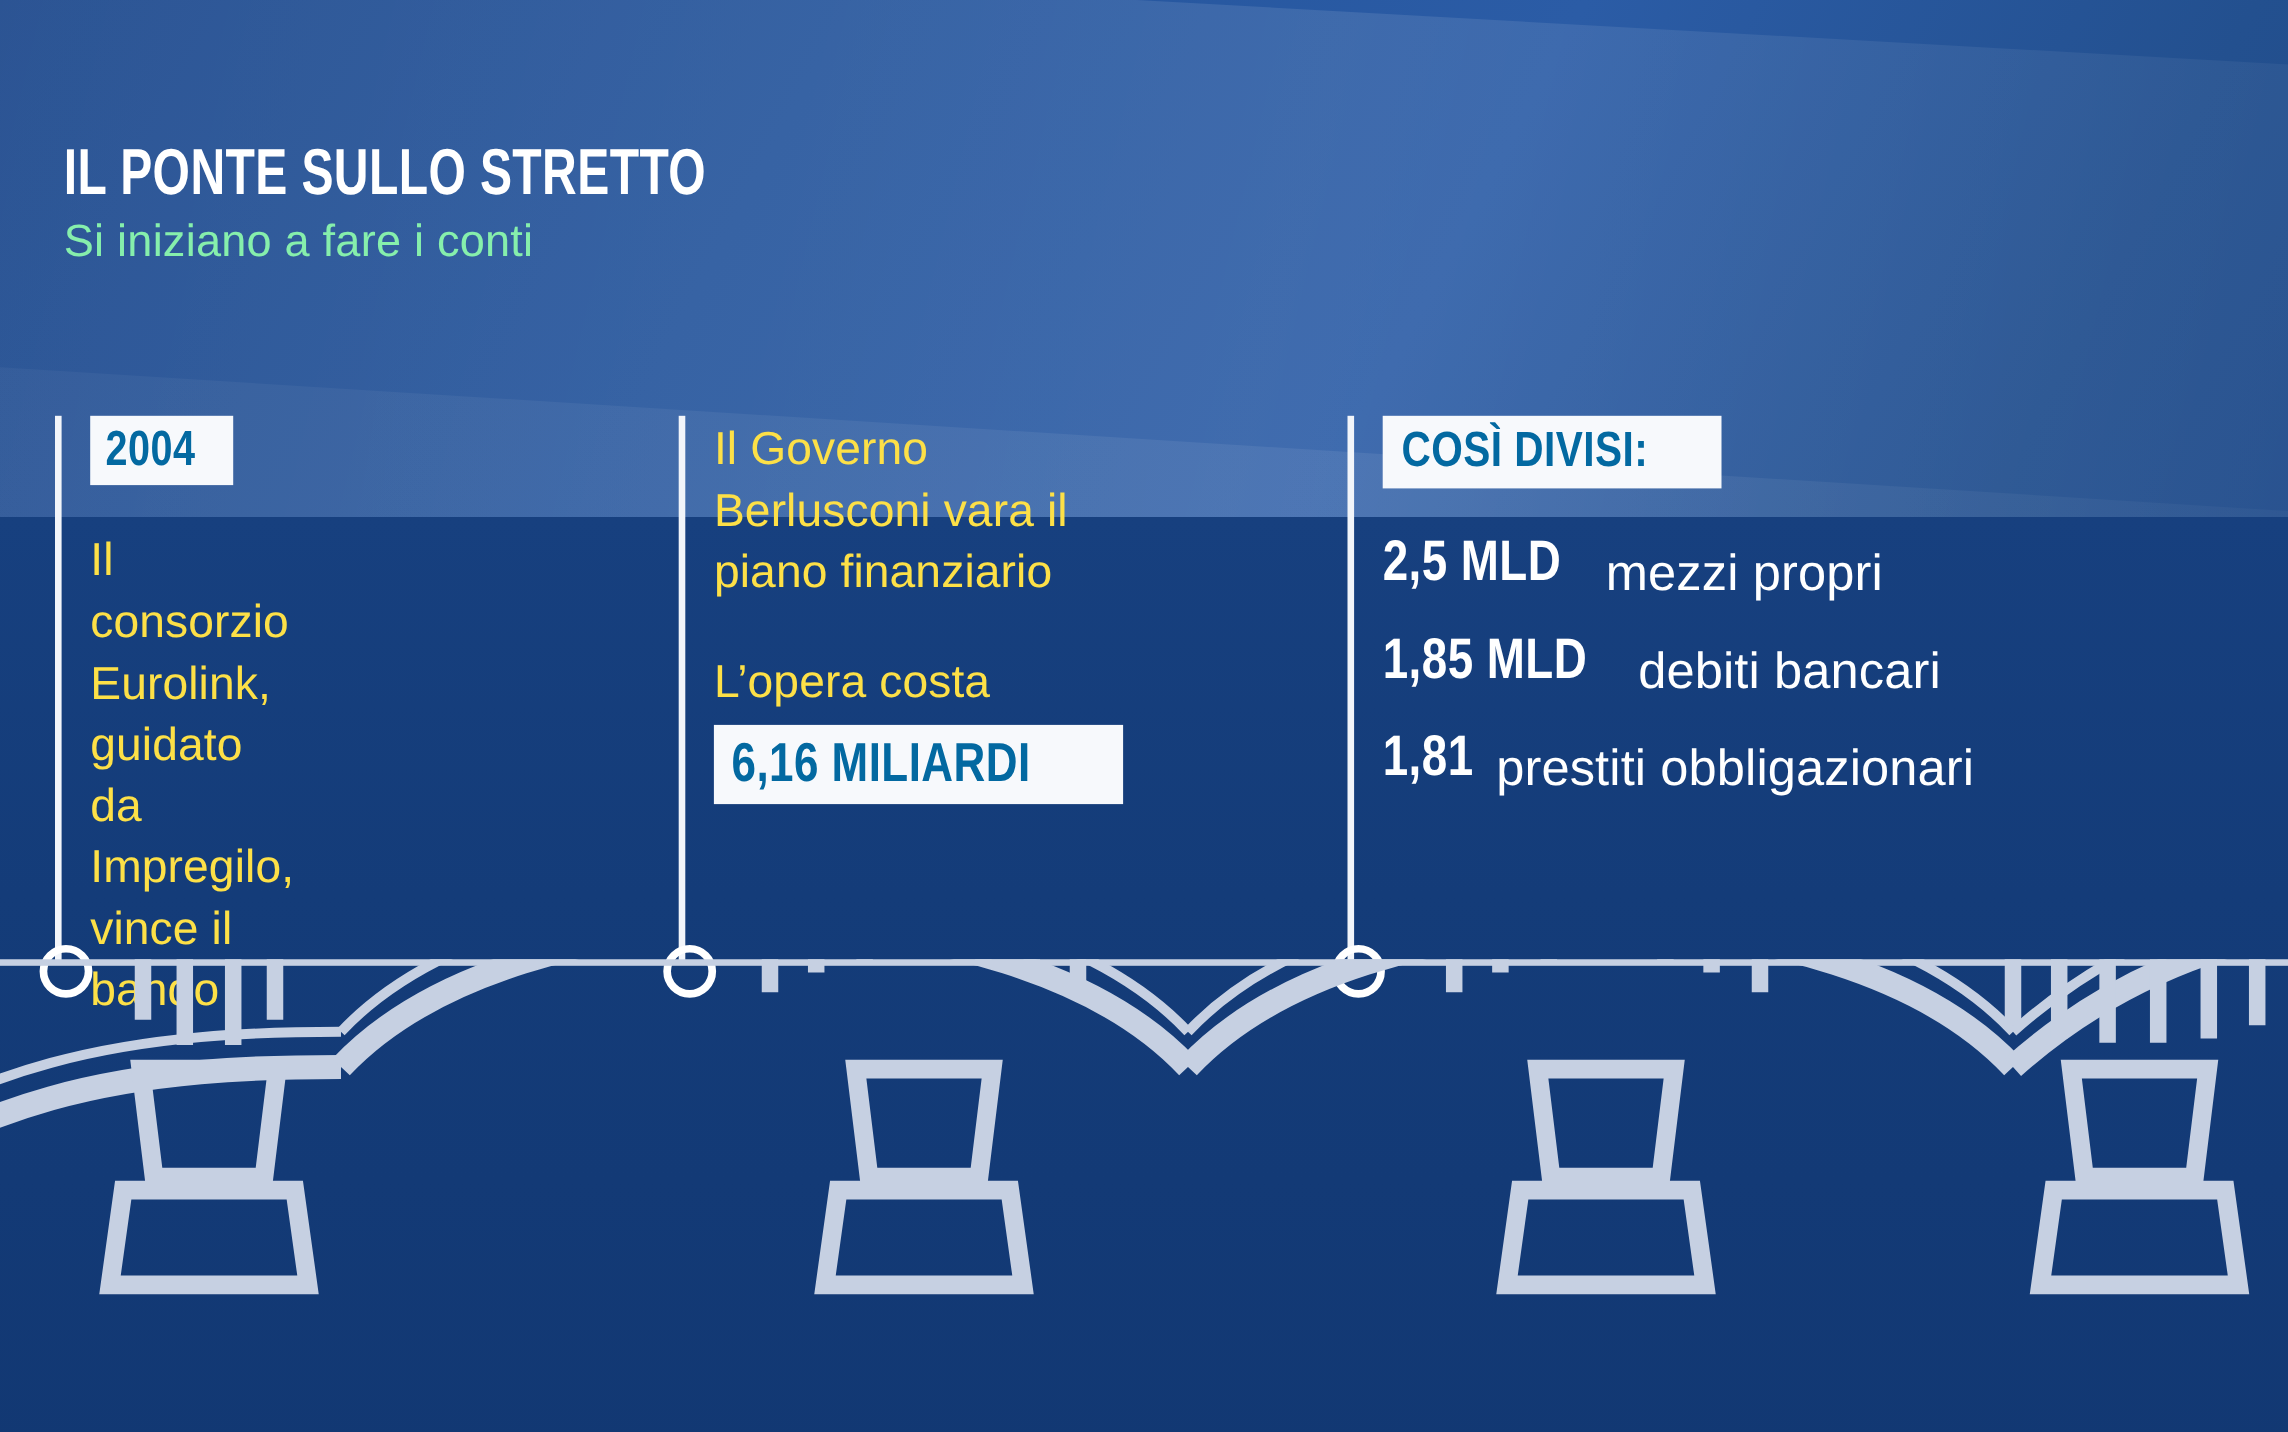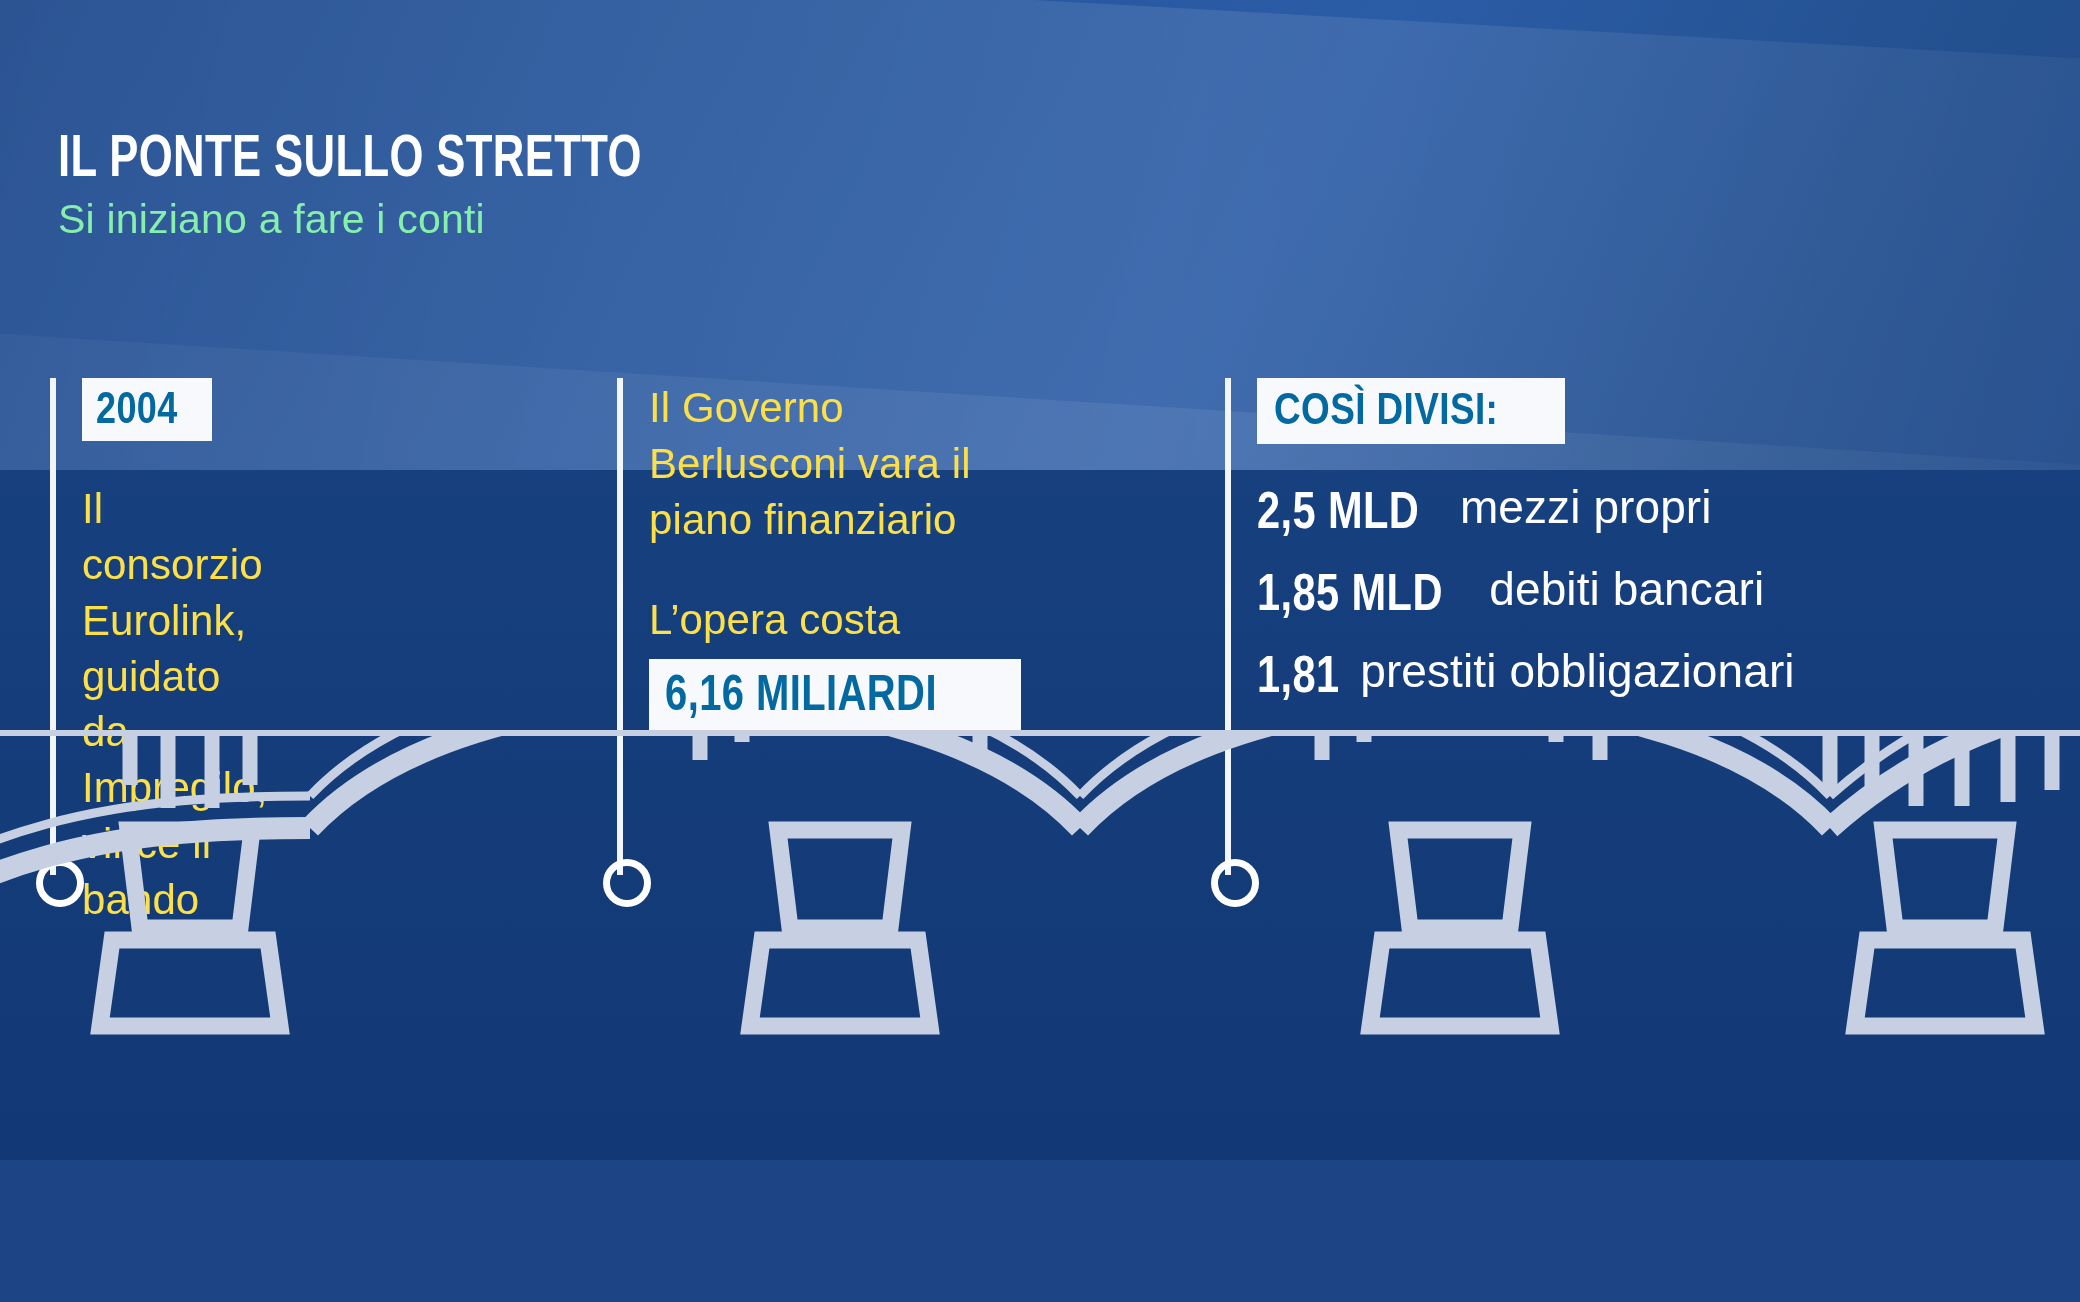--- a/index.html
+++ b/index.html
@@ -1,21 +1,21 @@
 <!DOCTYPE html>
 <html><head>
 <meta charset="utf-8">
 <style>
   html,body{margin:0;padding:0;}
   body{
     width:2080px;height:1302px;overflow:hidden;
     font-family:"Liberation Sans", sans-serif;
     background:#1d4585;
   }
-  #stage{position:relative;width:2080px;height:1160px;overflow:hidden;}
+  #stage{position:relative;width:2080px;height:1302px;overflow:hidden;}
 
   
   .bg-base{
     position:absolute;inset:0;
     background:linear-gradient(118deg,#1f4a8d 0%,#25559c 28%,#2b5ca6 52%,#23508f 74%,#1d4585 100%);
   }
   .bg-swoosh{
     position:absolute;left:-40px;top:-60px;width:2200px;height:560px;
     background:linear-gradient(100deg,rgba(255,255,255,.055),rgba(255,255,255,.10) 55%,rgba(255,255,255,.035));
     transform:rotate(3.2deg);
@@ -67,21 +67,21 @@
     color:#fde047;font-size:42px;line-height:1.33;font-weight:400;
     white-space:pre-line;letter-spacing:.1px;
   }
 
   
   .drow{display:flex;align-items:flex-start;white-space:nowrap;margin-bottom:22px;}
   .dnum{
     color:#ffffff;font-weight:700;font-size:52px;letter-spacing:.5px;
     display:inline-block;transform:scaleX(.80);transform-origin:left center;
   }
-  .dlab{color:#ffffff;font-weight:400;font-size:46px;letter-spacing:.1px;}
+  .dlab{color:#ffffff;font-weight:400;font-size:46px;letter-spacing:.1px;margin-top:13px;}
 
   
   .marker{position:absolute;width:34px;height:34px;border-radius:50%;
     border:7px solid #ffffff;background:transparent;}
 
   
   #bridge{position:absolute;left:0;bottom:0;display:block;}
 </style>
 </head>
 <body>

